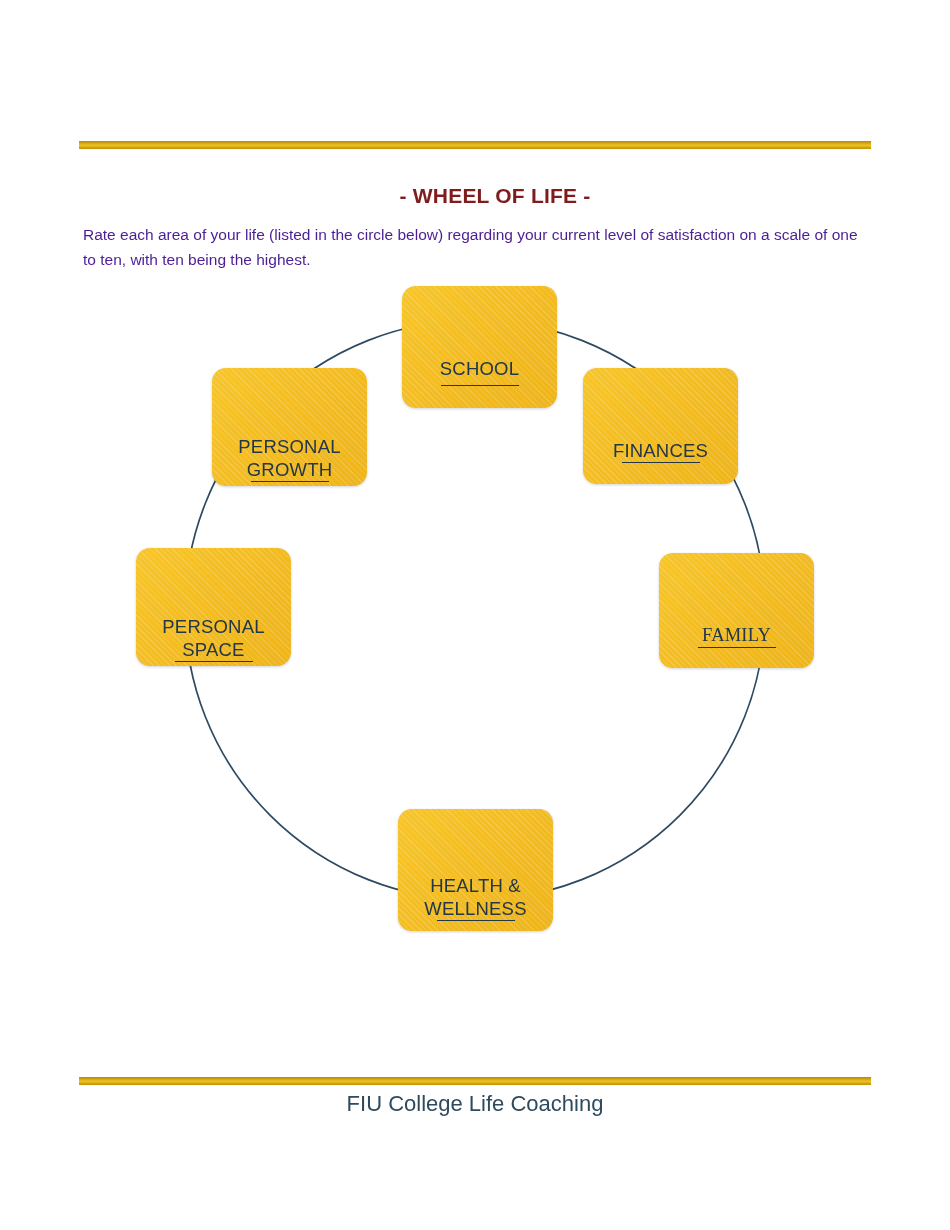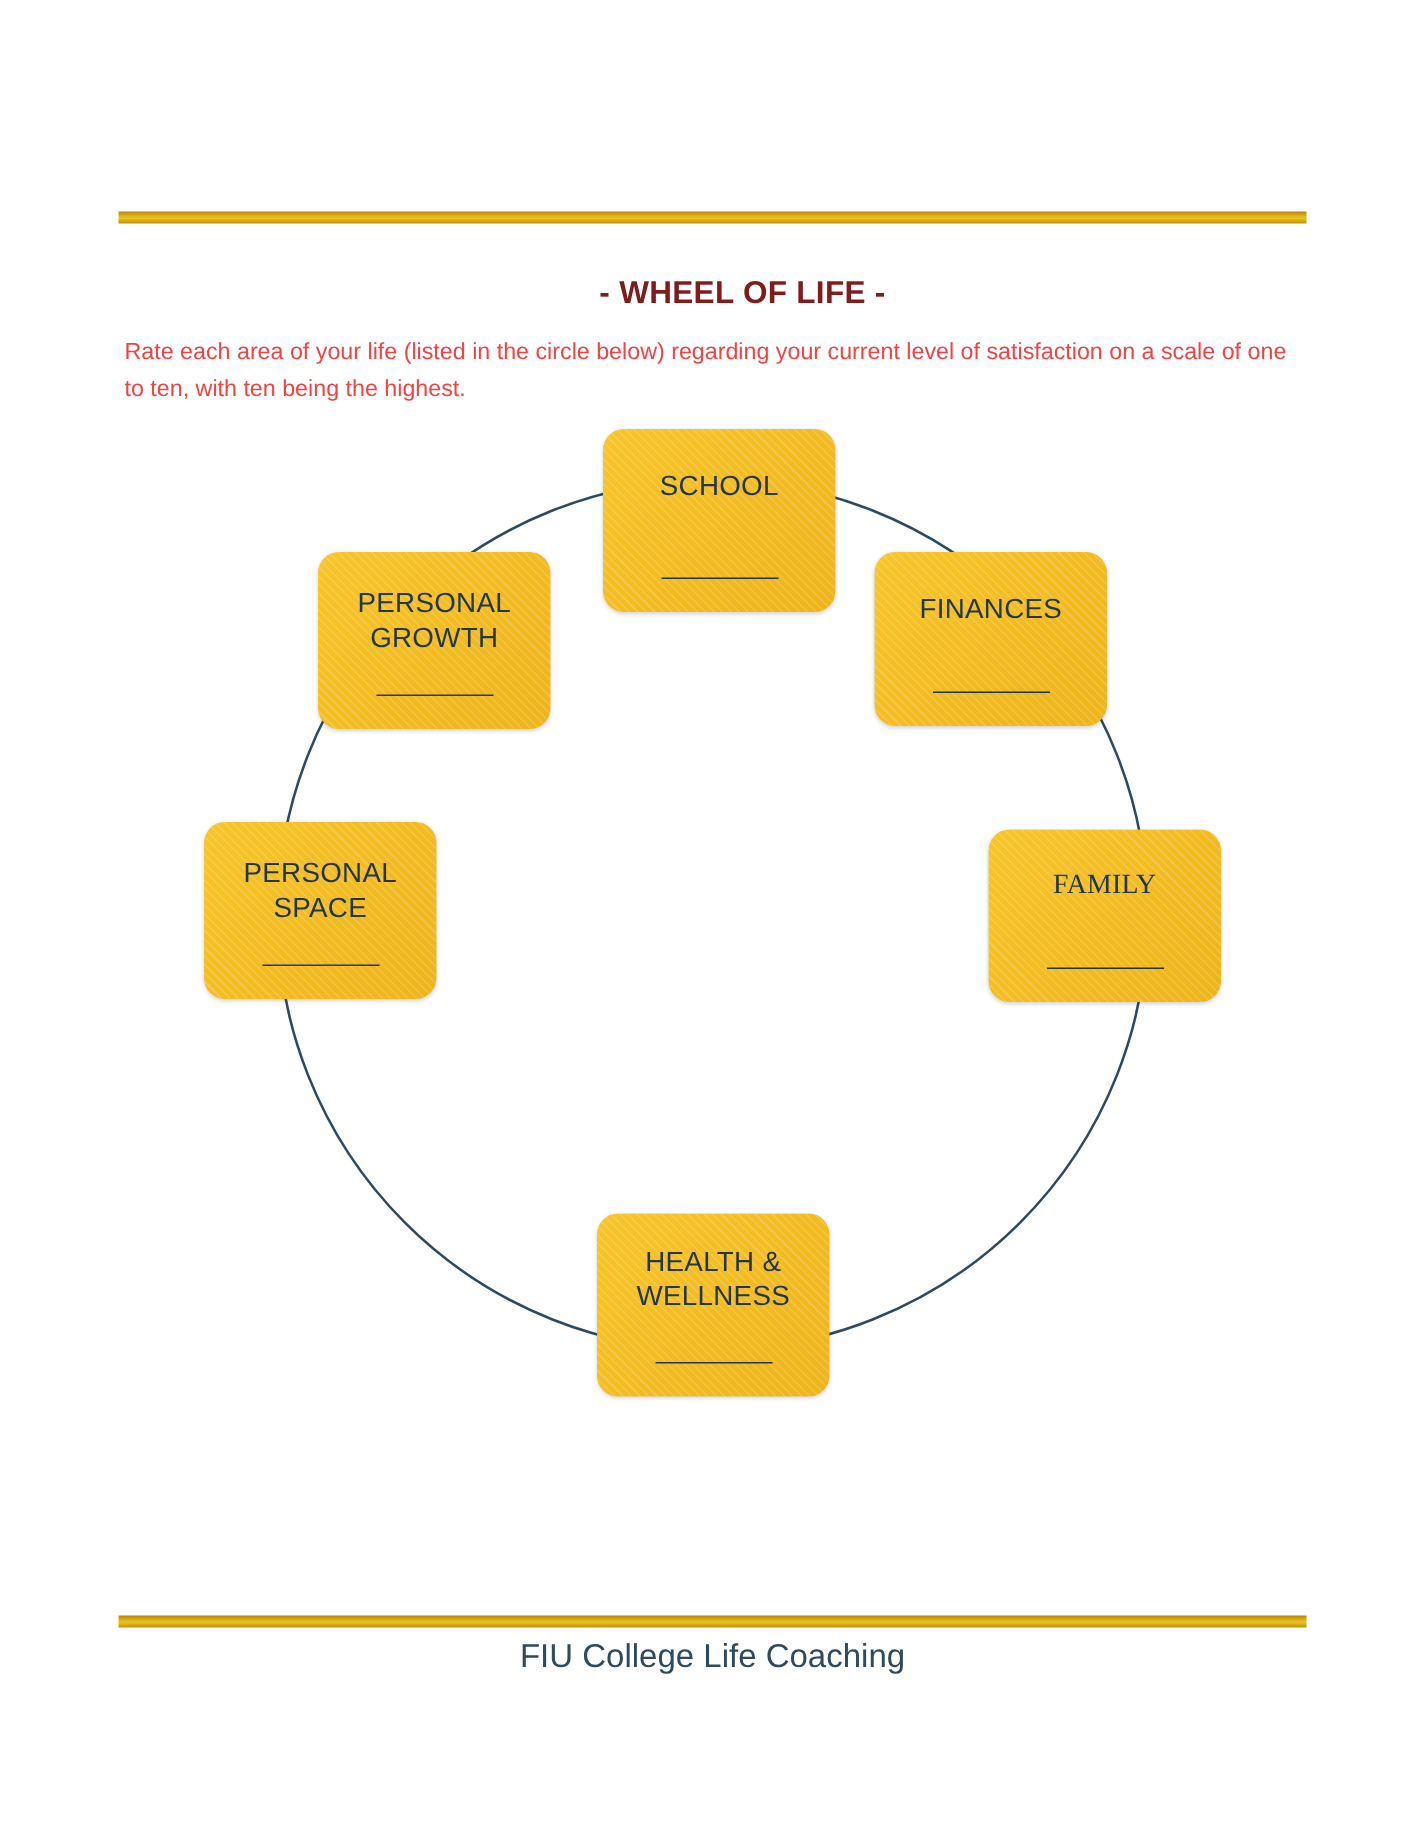--- a/index.html
+++ b/index.html
@@ -54,21 +54,21 @@
     padding-left: 20px;
   }
 
   .doc-intro {
     position: absolute;
     left: 83px;
     top: 222px;
     width: 775px;
     font-size: 15.5px;
     line-height: 25px;
-    color: #ef4444;
+    color: #4c1d95;
   }
 
   
   .wheel {
     position: absolute;
     left: 100px;
     top: 278px;
     width: 750px;
     height: 665px;
   }
@@ -99,20 +99,21 @@
     padding-top: 26px;
   }
 
   .node-label {
     font-size: 18.5px;
     line-height: 23px;
     color: #243746;
     text-align: center;
     white-space: pre-line;
     letter-spacing: 0.2px;
+    margin-top: 45px;
   }
 
   .node-blank {
     width: 78px;
     height: 0;
     border-bottom: 1.6px solid #243746;
     margin-top: auto;
     margin-bottom: 22px;
   }
 

